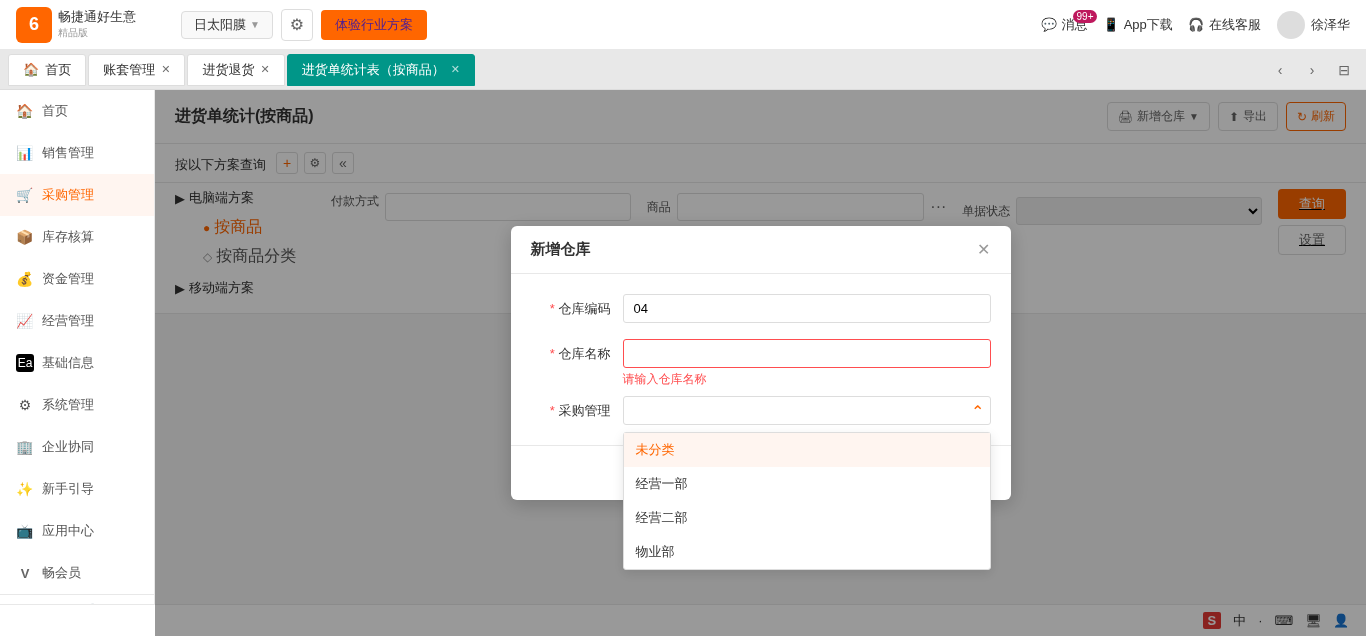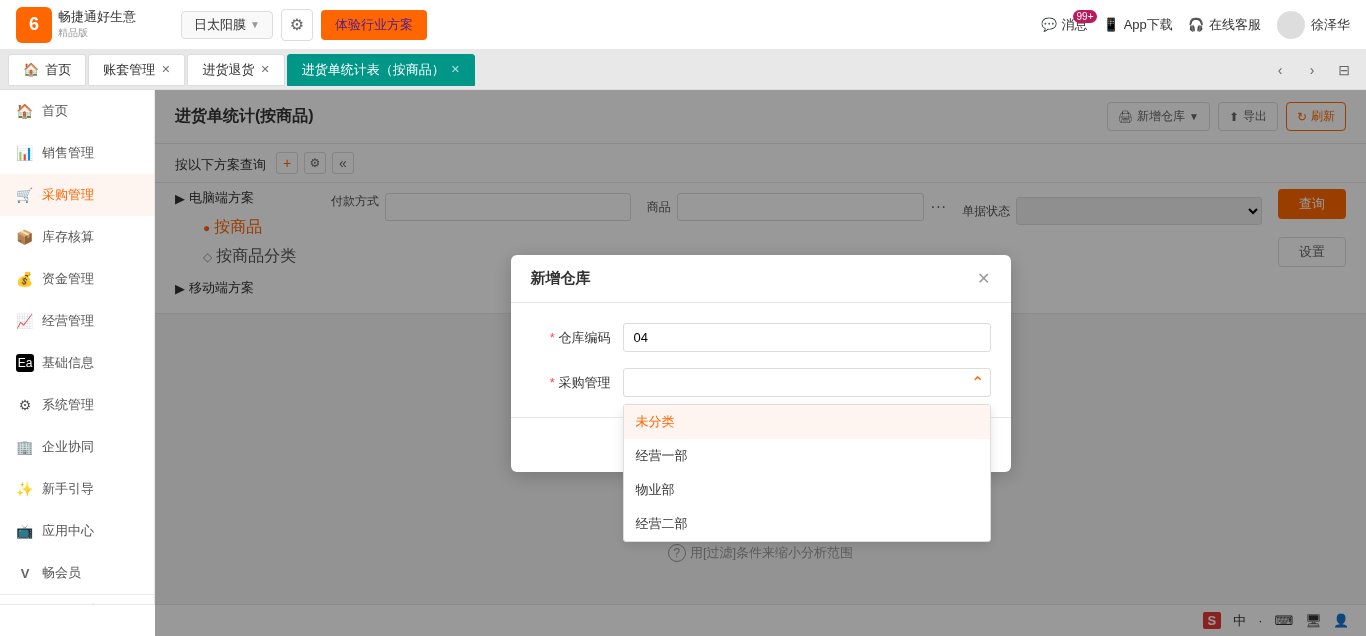--- a/index.html
+++ b/index.html
@@ -422,21 +422,21 @@
           <label style="color:#555;white-space:nowrap;">商品</label>
           <input class="filter-input" style="flex: 1 1 0%;">
           <span style="color:#666;font-size:16px;cursor:pointer;">···</span>
         </div>
         <div style="display:flex;align-items:center;gap:6px;grid-row:span 2;">
           <label style="color:#555;white-space:nowrap;">单据状态</label>
           <select class="filter-select" style="flex:1;"></select>
         </div>
       </div>
 
-      <div style="display:flex;flex-direction:column;gap:18px;">
+      <div style="display:flex;flex-direction:column;gap:6px;text-decoration:underline;">
         <button class="query-btn">查询</button>
         <button class="set-btn">设置</button>
       </div>
     </div>
 
     <div style="padding:20px;display:flex;flex-direction:column;align-items:center;justify-content:center;height:calc(100% - 200px);gap:16px;">
       <div style="font-size:70px;opacity:0.2;">📊</div>
       <div style="display:flex;align-items:center;gap:4px;font-size:13px;color:#999;">
         <span style="width:18px;height:18px;border:1px solid #999;border-radius:50%;display:inline-flex;align-items:center;justify-content:center;font-size:12px;">?</span>
         <span>没有找到合适的方案?</span>
@@ -457,35 +457,45 @@
         <div class="modal-body">
 
           <div class="form-row">
             <div class="form-label">
               <span class="required">*</span>
               <span>仓库编码</span>
             </div>
             <input class="form-control" value="04" style="">
           </div>
 
+          <div class="form-row" style="margin-bottom:28px;">
+            <div class="form-label">
+              <span class="required">*</span>
+              <span>仓库名称</span>
+            </div>
+            <div style="flex:1;position:relative;">
+              <input class="form-control error" style="width: 100%; border-color: rgb(255, 77, 79);">
+              <div style="position:absolute;bottom:-20px;left:0;color:#ff4d4f;font-size:12px;">请输入仓库名称</div>
+            </div>
+          </div>
 
           <div class="form-row" style="margin-bottom:0;">
             <div class="form-label">
               <span class="required">*</span>
               <span>采购管理</span>
             </div>
             <div class="category-input-wrap">
               <input class="category-input" style="">
               <span class="category-toggle">⌃</span>
               
               <div class="category-dropdown">
                 <div class="dropdown-item selected">未分类</div>
                 <div class="dropdown-item">经营一部</div>
+                <div class="dropdown-item">经营二部</div>
                 <div class="dropdown-item">物业部</div>
-                <div class="dropdown-item">经营二部</div>
               </div>
             </div>
           </div>
 
         </div>
 
         <div class="modal-footer">
           <button class="save-btn">保存</button>
         </div>
       </div>

